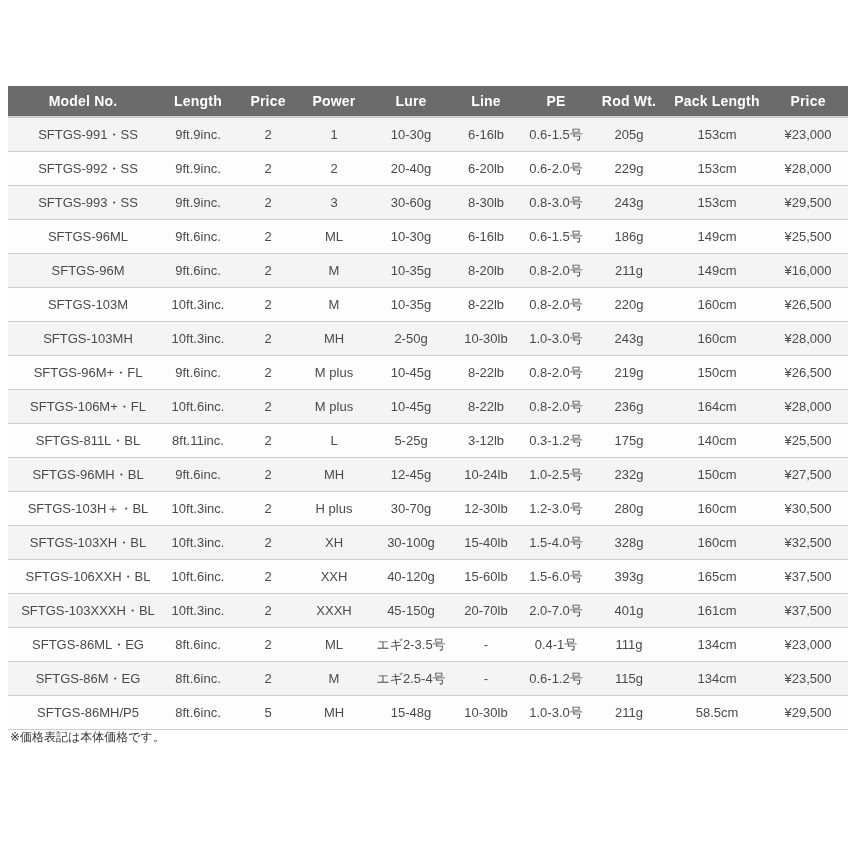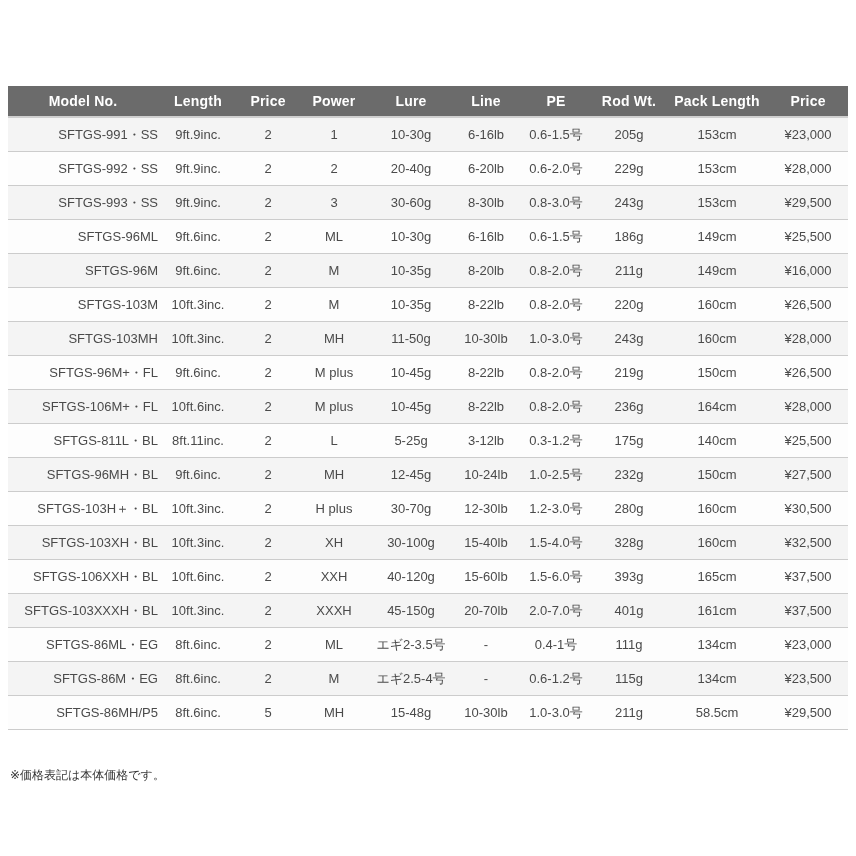--- a/index.html
+++ b/index.html
@@ -39,28 +39,28 @@
     color: #4a4a4a;
     text-align: center;
     border-bottom: 1px solid #cccccc;
     padding: 0;
     white-space: nowrap;
     overflow: hidden;
   }
   table.spec-table tbody tr:nth-child(odd)  { background: #f4f4f4; }
   table.spec-table tbody tr:nth-child(even) { background: #fdfdfd; }
   table.spec-table tbody td.model {
-    text-align: right;
+    text-align: center;
     padding-left: 10px;
   }
   .note {
     margin: 0;
     position: absolute;
     left: 10px;
-    top: 767px;
+    top: 729px;
     font-size: 12px;
     color: #333333;
   }
 </style>
 </head>
 <body>
 
 <div class="page">
   <table class="spec-table">
     <colgroup>
@@ -160,21 +160,21 @@
           <td>0.8-2.0号</td>
           <td>220g</td>
           <td>160cm</td>
           <td>¥26,500</td>
         </tr>
         <tr>
           <td class="model">SFTGS-103MH</td>
           <td>10ft.3inc.</td>
           <td>2</td>
           <td>MH</td>
-          <td>11-50g</td>
+          <td>2-50g</td>
           <td>10-30lb</td>
           <td>1.0-3.0号</td>
           <td>243g</td>
           <td>160cm</td>
           <td>¥28,000</td>
         </tr>
         <tr>
           <td class="model">SFTGS-96M+・FL</td>
           <td>9ft.6inc.</td>
           <td>2</td>

